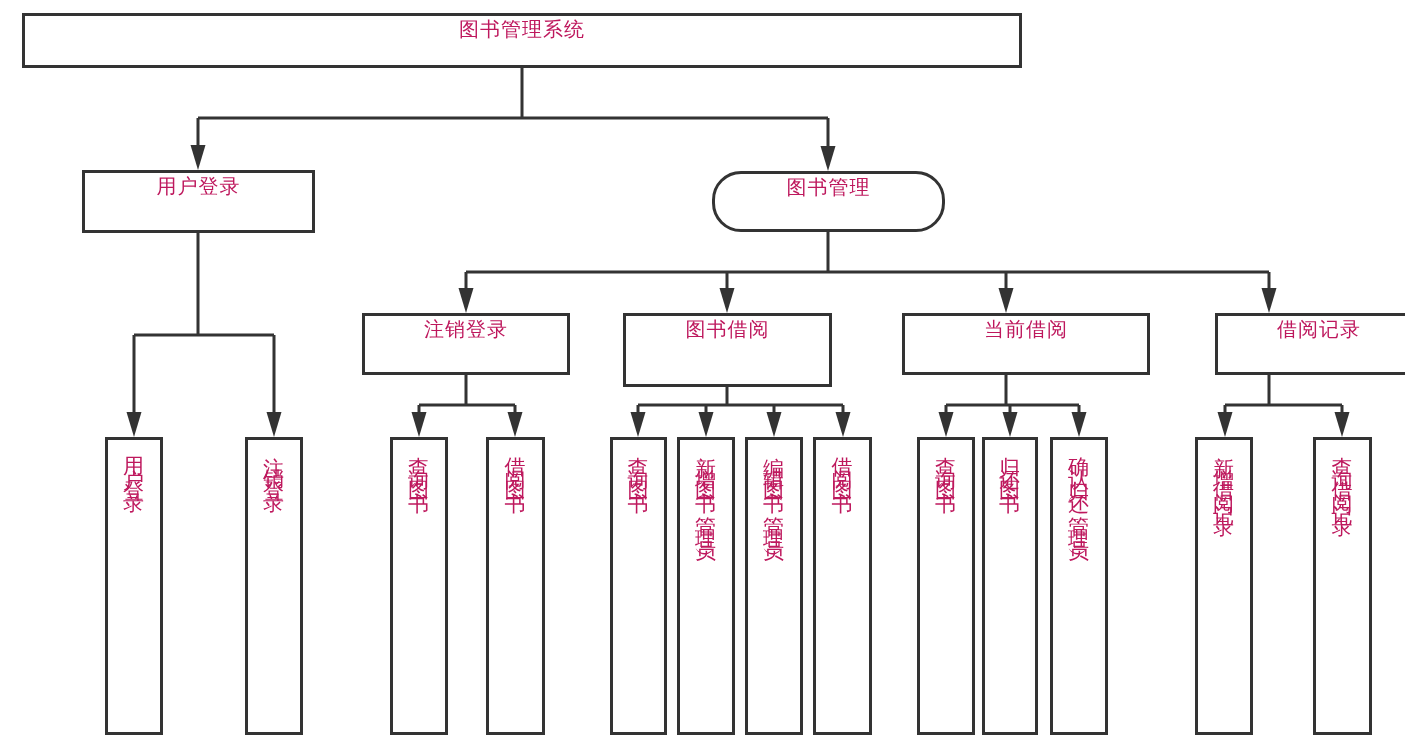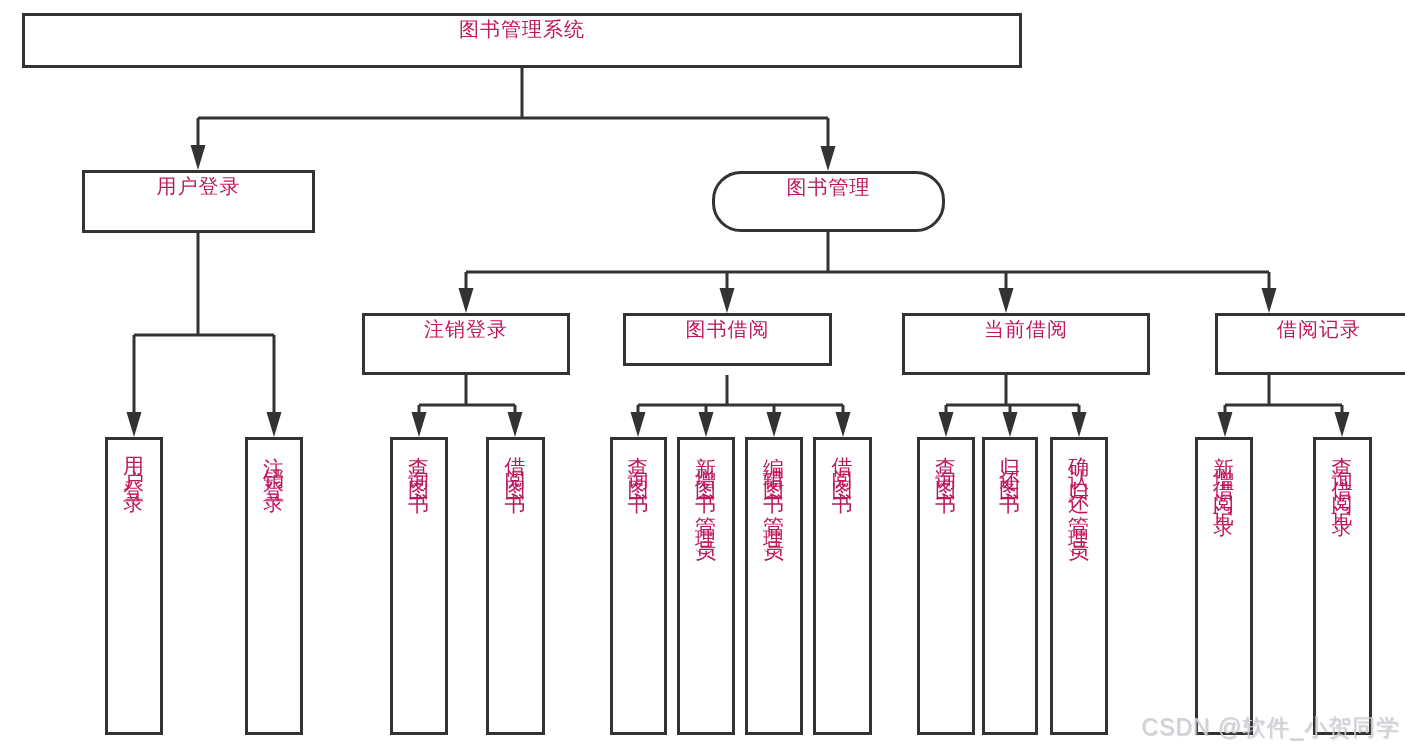--- a/index.html
+++ b/index.html
@@ -85,21 +85,21 @@
       </div>
       <div class="node h" style="left: 82px; top: 170px; width: 233px; height: 63px; border-color: rgb(51, 51, 51);">
         <span class="node-label">用户登录</span>
       </div>
       <div class="node h" style="left: 712px; top: 171px; width: 233px; height: 61px; border-color: rgb(51, 51, 51); border-radius: 29px;">
         <span class="node-label">图书管理</span>
       </div>
       <div class="node h" style="left: 362px; top: 313px; width: 208px; height: 62px; border-color: rgb(51, 51, 51);">
         <span class="node-label">注销登录</span>
       </div>
-      <div class="node h" style="left: 623px; top: 313px; width: 209px; height: 53px; border-color: rgb(51, 51, 51);">
+      <div class="node h" style="left: 623px; top: 313px; width: 209px; height: 74px; border-color: rgb(51, 51, 51);">
         <span class="node-label">图书借阅</span>
       </div>
       <div class="node h" style="left: 902px; top: 313px; width: 248px; height: 62px; border-color: rgb(51, 51, 51);">
         <span class="node-label">当前借阅</span>
       </div>
       <div class="node h" style="left: 1215px; top: 313px; width: 208px; height: 62px; border-color: rgb(51, 51, 51);">
         <span class="node-label">借阅记录</span>
       </div>
       <div class="node v" style="left: 105px; top: 437px; width: 58px; height: 298px; border-color: rgb(51, 51, 51);">
         <span class="node-label">用户登录</span>
@@ -134,14 +134,13 @@
       <div class="node v" style="left: 1050px; top: 437px; width: 58px; height: 298px; border-color: rgb(51, 51, 51);">
         <span class="node-label">确认归还（管理员）</span>
       </div>
       <div class="node v" style="left: 1195px; top: 437px; width: 58px; height: 298px; border-color: rgb(51, 51, 51);">
         <span class="node-label">新增借阅记录</span>
       </div>
       <div class="node v" style="left: 1313px; top: 437px; width: 59px; height: 298px; border-color: rgb(51, 51, 51);">
         <span class="node-label">查询借阅记录</span>
       </div>
     </div>
-  <div id="watermark">CSDN @软件_小贺同学</div>
 </div>
 
 </body></html>

